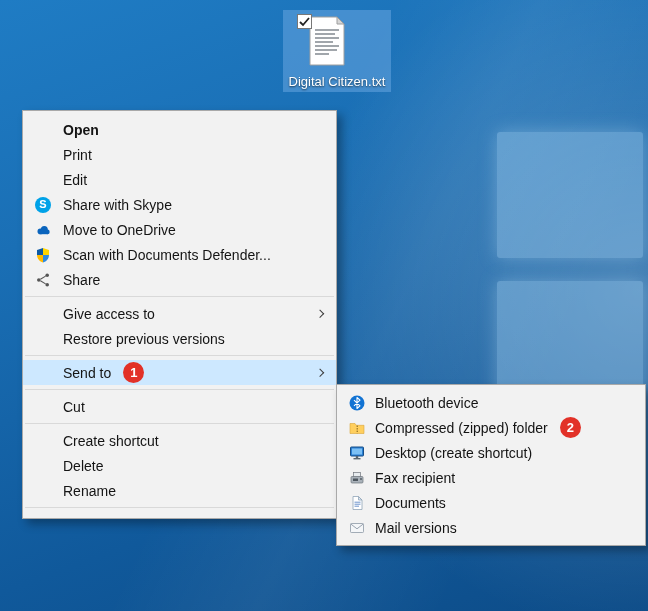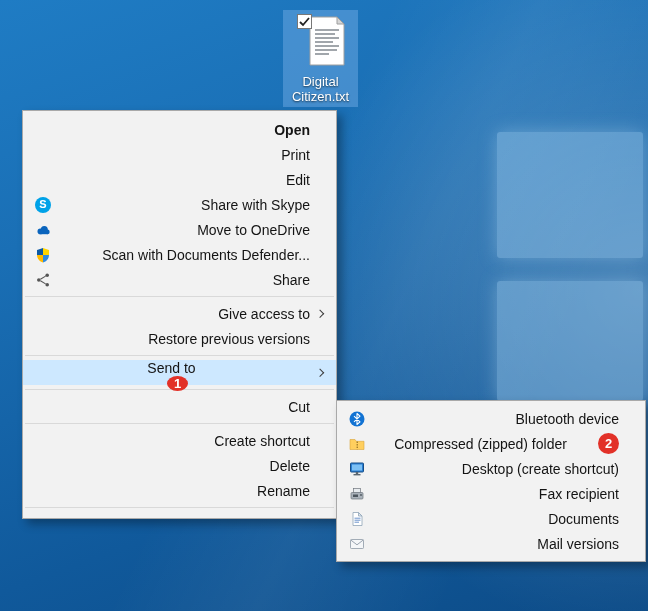--- a/index.html
+++ b/index.html
@@ -32,21 +32,21 @@
     background: rgba(168,214,245,0.38);
     border-radius: 3px;
     box-shadow: 0 0 18px rgba(190,225,250,0.35);
   }
   .pane-1 { left: 497px; top: 132px; width: 146px; height: 126px; }
   .pane-2 { left: 497px; top: 281px; width: 146px; height: 120px; }
 
   
   .file-item {
     position: absolute;
-    left: 283px; top: 10px; width: 75px;
+    left: 283px; top: 10px; width: 108px;
     padding: 4px 0 3px 0;
     background: rgba(110,170,228,0.50);
     text-align: center;
     z-index: 1;
   }
   .file-icon-wrap { position: relative; width: 100%; height: 56px; }
   .file-doc { position: absolute; left: 24px; top: 2px; }
   .file-checkbox { position: absolute; left: 14px; top: 0; }
   .file-label {
     margin-top: 4px;
@@ -61,32 +61,31 @@
   
   .menu {
     position: absolute;
     background: #f2f2f2;
     border: 1px solid #a9a9a9;
     box-shadow: 5px 5px 9px rgba(0,0,0,0.32);
     padding: 6px 0;
     z-index: 2;
   }
   .context-menu { left: 22px; top: 110px; width: 315px; }
-  .submenu     { left: 336px; top: 400px; width: 310px; padding: 5px 0; z-index: 3; }
+  .submenu     { left: 336px; top: 384px; width: 310px; padding: 5px 0; z-index: 3; }
 
   .mi {
     position: relative;
     display: flex;
     align-items: center;
     height: 25px;
     padding: 0 26px 0 10px;
     white-space: nowrap;
-    justify-content: space-between;
-  }
-  .mi.highlight { background: #cde8ff; flex-direction: column; }
+  }
+  .mi.highlight { background: #cde8ff; }
   .mi-gutter {
     width: 20px; min-width: 20px; height: 16px;
     margin-right: 10px;
     display: flex; align-items: center; justify-content: center;
   }
   .mi-label { color: #141414; }
   .bold { font-weight: bold; }
 
   .chev {
     position: absolute;

